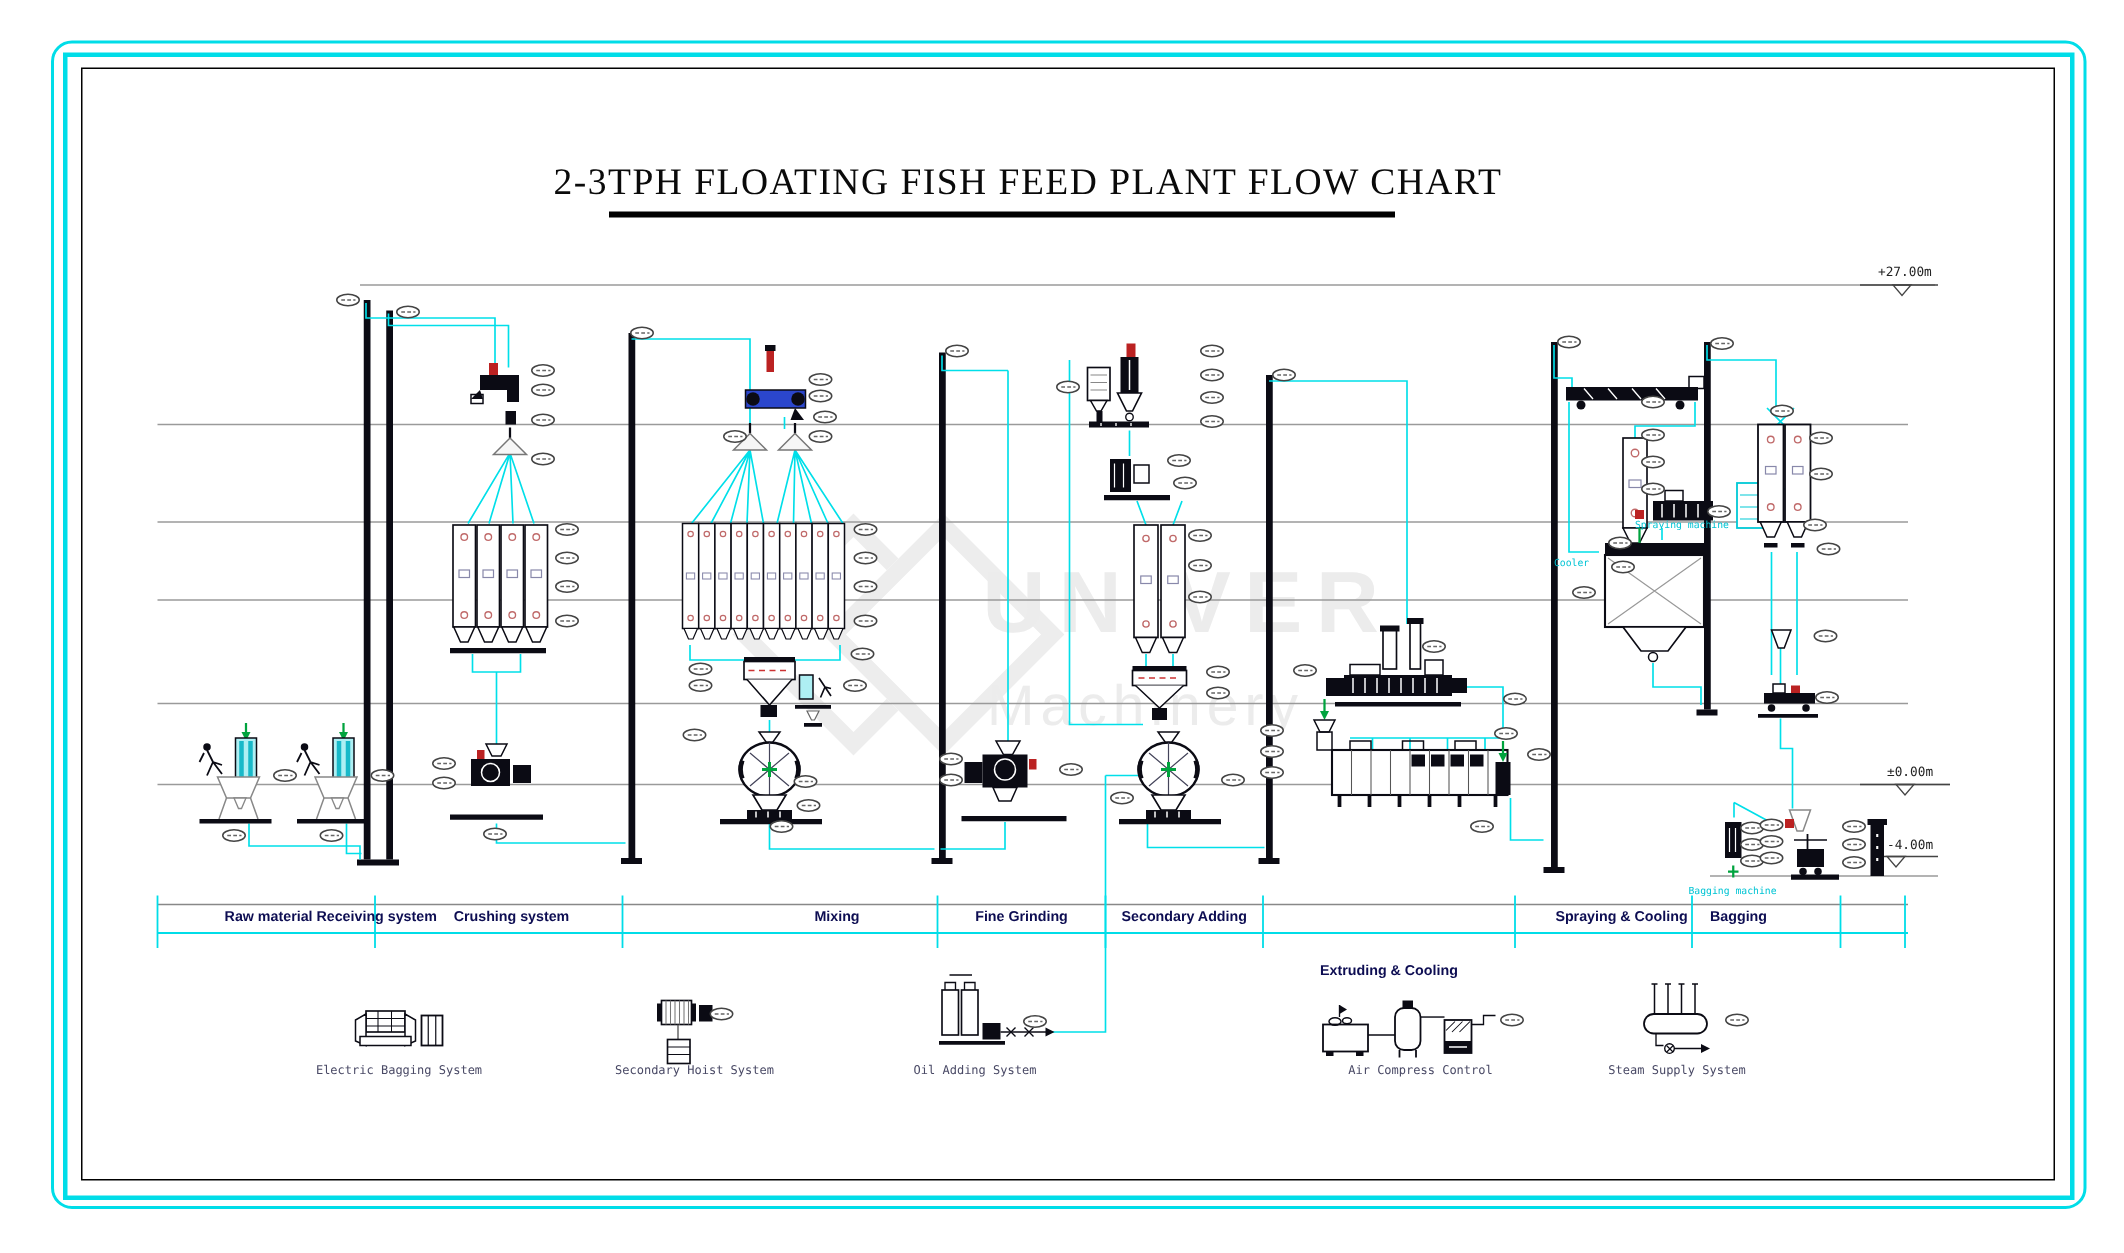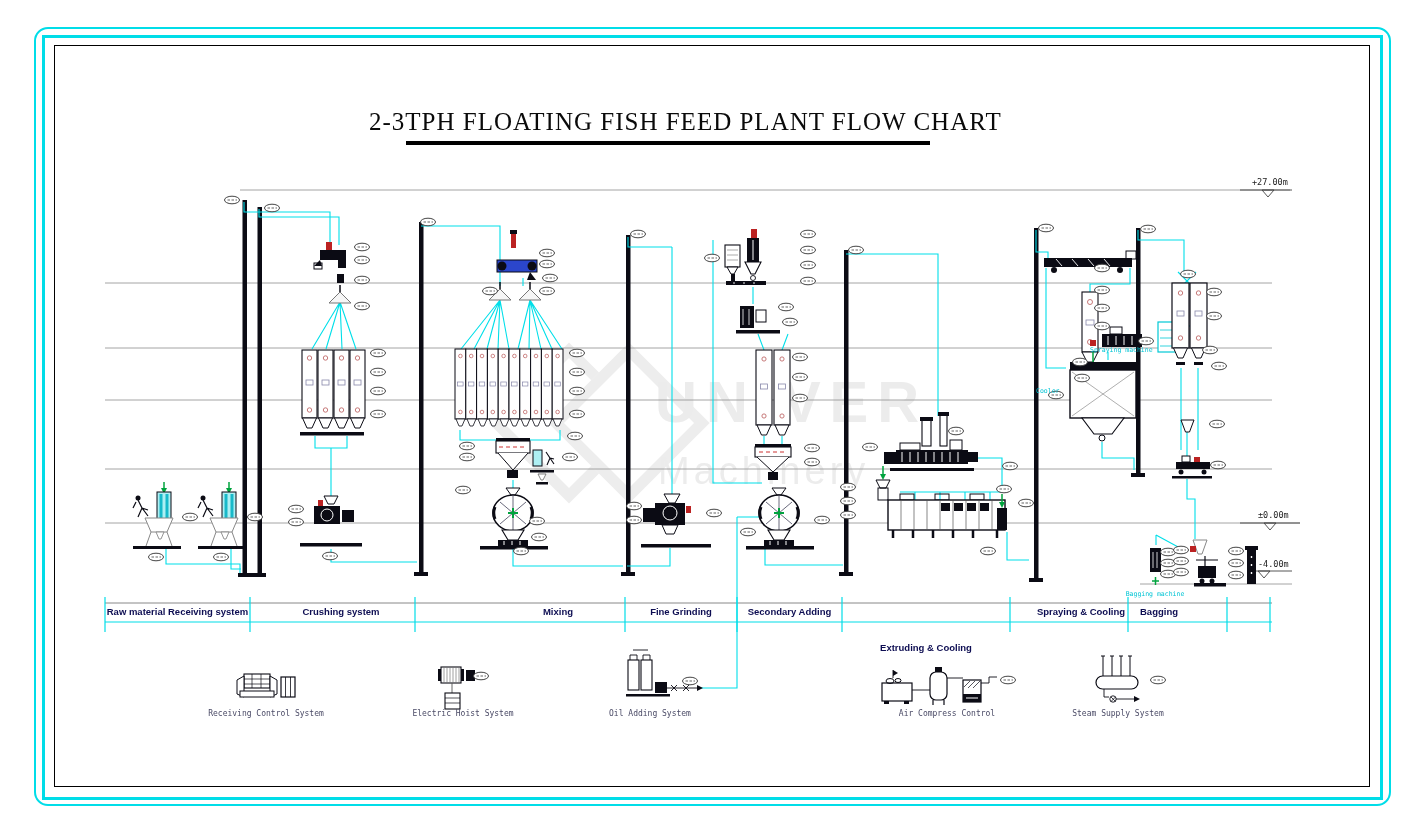--- a/index.html
+++ b/index.html
@@ -544,30 +544,30 @@
   </g>
 </svg>
 
 <div class="abs title">2-3TPH FLOATING FISH FEED PLANT FLOW CHART</div>
 <div class="abs title-underline"></div>
 
 <div class="abs elev" style="left:1252px;top:177px;">+27.00m</div>
 <div class="abs elev" style="left:1258px;top:510px;">±0.00m</div>
 <div class="abs elev" style="left:1258px;top:559px;">-4.00m</div>
 
-<div class="abs sec" style="left:105px;width:145px;">Raw material Receiving system</div>
+<div class="abs sec" style="left:105px;width:145px;padding-left:43px;">Raw material Receiving system</div>
 <div class="abs sec" style="left:250px;width:182px;">Crushing system</div>
 <div class="abs sec" style="left:415px;width:210px;padding-left:38px;">Mixing</div>
 <div class="abs sec" style="left:625px;width:112px;">Fine Grinding</div>
 <div class="abs sec" style="left:737px;width:105px;">Secondary Adding</div>
 <div class="abs sec" style="left:842px;width:168px;margin-top:36px;">Extruding &amp; Cooling</div>
 <div class="abs sec" style="left:1010px;width:142px;">Spraying &amp; Cooling</div>
 <div class="abs sec" style="left:1140px;width:100px;text-align:left;">Bagging</div>
 
-<div class="abs aux" style="left:181px;">Receiving Control System</div>
-<div class="abs aux" style="left:378px;">Electric Hoist System</div>
+<div class="abs aux" style="left:181px;">Electric Bagging System</div>
+<div class="abs aux" style="left:378px;">Secondary Hoist System</div>
 <div class="abs aux" style="left:565px;">Oil Adding System</div>
 <div class="abs aux" style="left:862px;">Air Compress Control</div>
 <div class="abs aux" style="left:1033px;">Steam Supply System</div>
 
 <div class="abs cylbl" style="left:1090px;top:346px;">Spraying machine</div>
-<div class="abs cylbl" style="left:1036px;top:387px;">Cooler</div>
+<div class="abs cylbl" style="left:1036px;top:371px;">Cooler</div>
 <div class="abs cylbl" style="left:1120px;top:590px;width:70px;text-align:center;">Bagging machine</div>
 
 </body></html>

